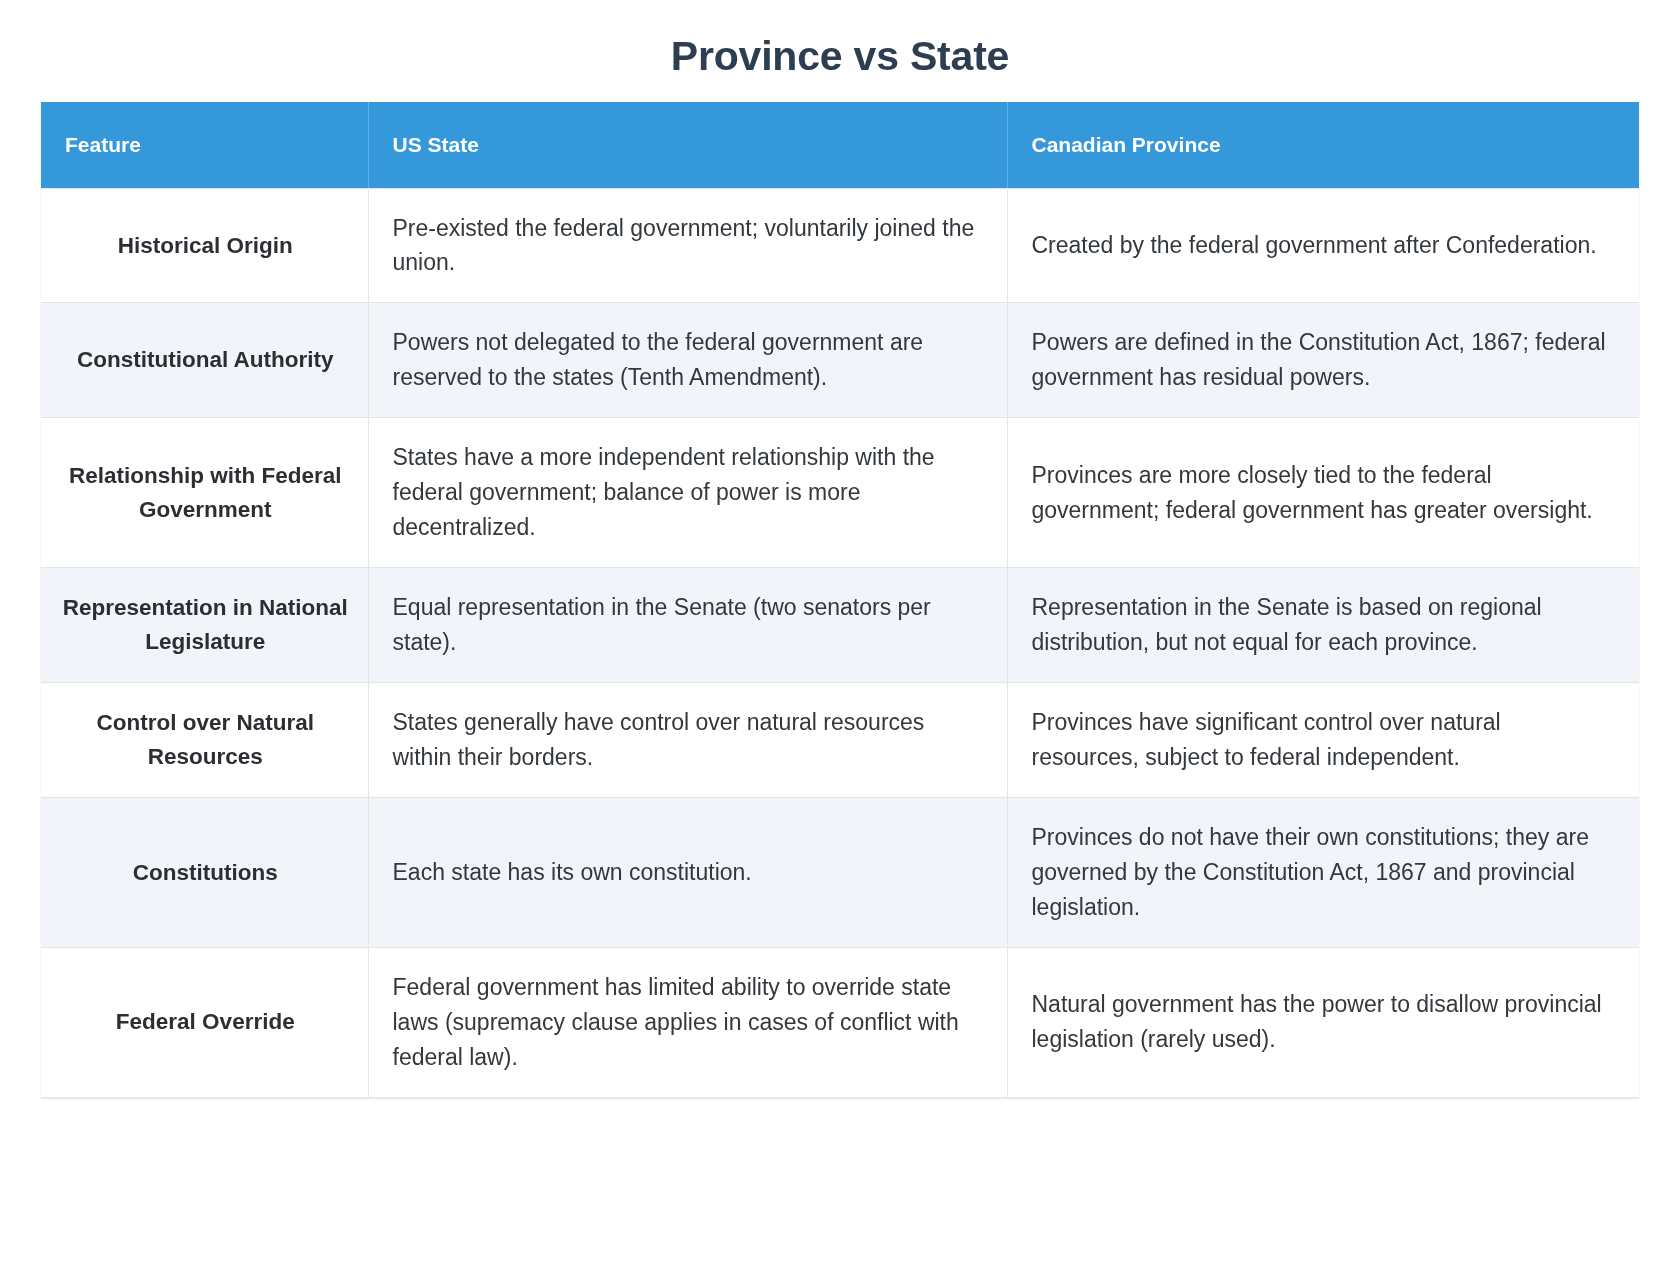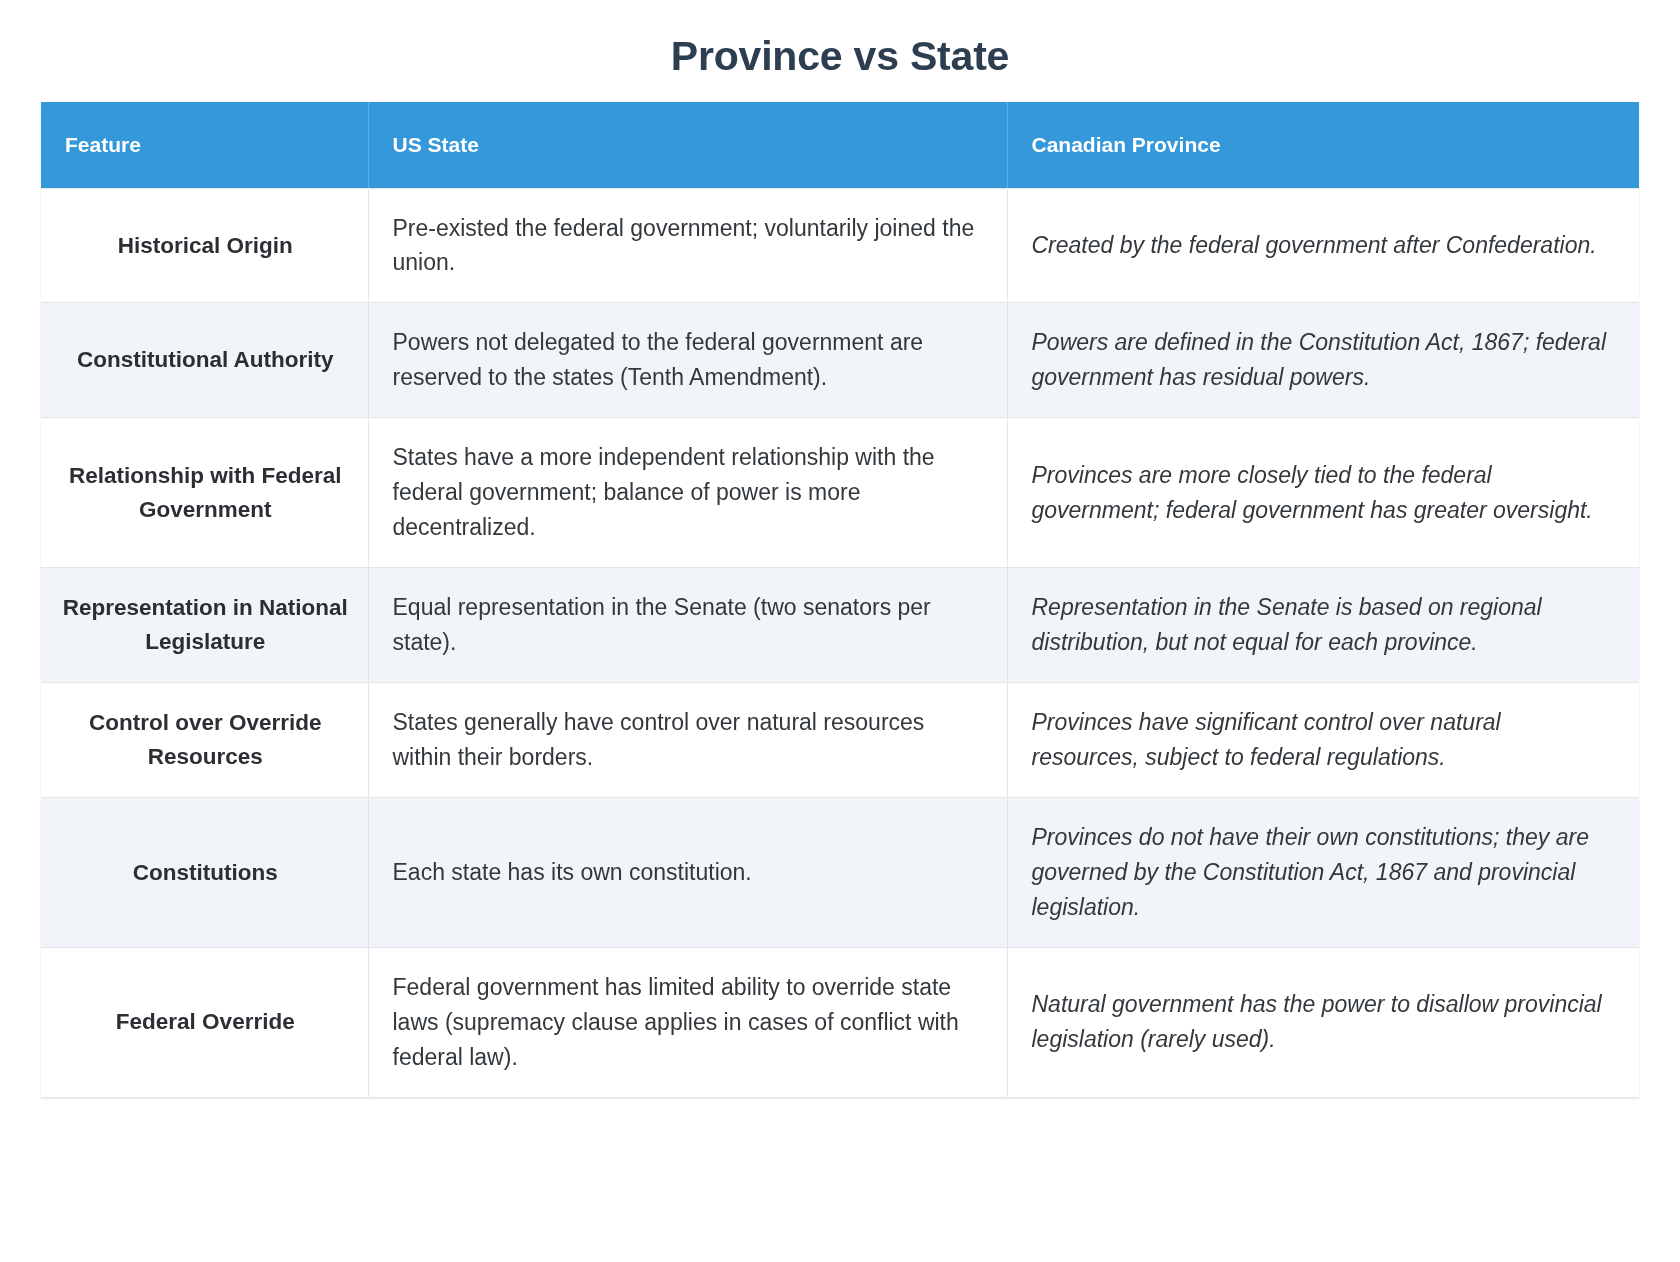--- a/index.html
+++ b/index.html
@@ -66,21 +66,21 @@
     font-size: 23px;
     color: #33383d;
     line-height: 1.52;
     padding: 22px 26px 22px 24px;
     vertical-align: middle;
     border: 1px solid #e3e6e9;
     border-left: none;
     border-right: 1px solid #e3e6e9;
     box-sizing: border-box;
   }
-  table.compare tbody td:last-child { border-right: none; font-style: italic; }
+  table.compare tbody td:last-child { border-right: none; }
   table.compare tbody tr td:first-child { border-left: none; }
 
   table.compare tbody td.feature {
     font-weight: bold;
     color: #2b2f33;
     font-size: 22.5px;
     line-height: 1.5;
     padding-left: 20px;
     padding-right: 18px;
     text-align: center;
@@ -129,23 +129,23 @@
           <td class="feature">Relationship with Federal Government</td>
           <td>States have a more independent relationship with the federal government; balance of power is more decentralized.</td>
           <td>Provinces are more closely tied to the federal government; federal government has greater oversight.</td>
         </tr>
         <tr>
           <td class="feature">Representation in National Legislature</td>
           <td>Equal representation in the Senate (two senators per state).</td>
           <td>Representation in the Senate is based on regional distribution, but not equal for each province.</td>
         </tr>
         <tr>
-          <td class="feature">Control over Override Resources</td>
+          <td class="feature">Control over Natural Resources</td>
           <td>States generally have control over natural resources within their borders.</td>
-          <td>Provinces have significant control over natural resources, subject to federal regulations.</td>
+          <td>Provinces have significant control over natural resources, subject to federal independent.</td>
         </tr>
         <tr>
           <td class="feature">Constitutions</td>
           <td>Each state has its own constitution.</td>
           <td>Provinces do not have their own constitutions; they are governed by the Constitution Act, 1867 and provincial legislation.</td>
         </tr>
         <tr>
           <td class="feature">Federal Override</td>
           <td>Federal government has limited ability to override state laws (supremacy clause applies in cases of conflict with federal law).</td>
           <td>Natural government has the power to disallow provincial legislation (rarely used).</td>

